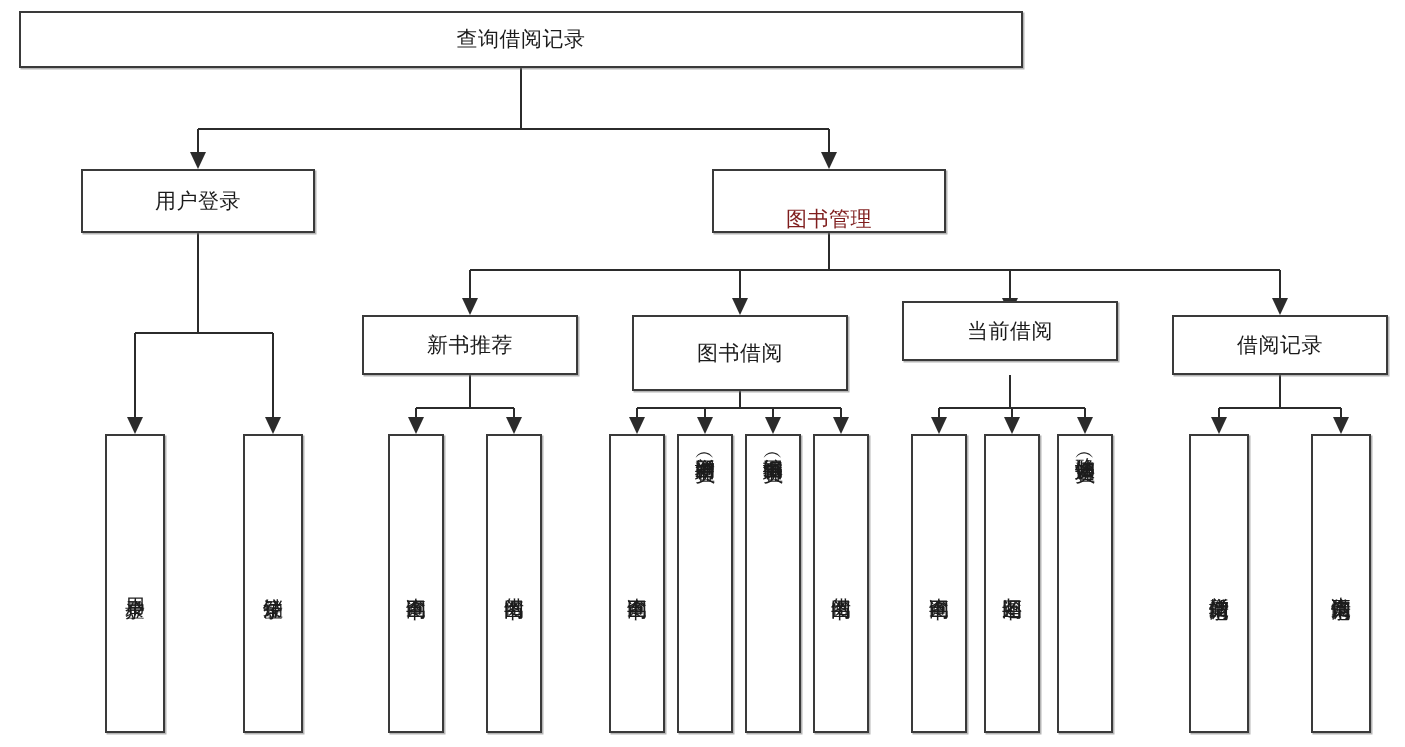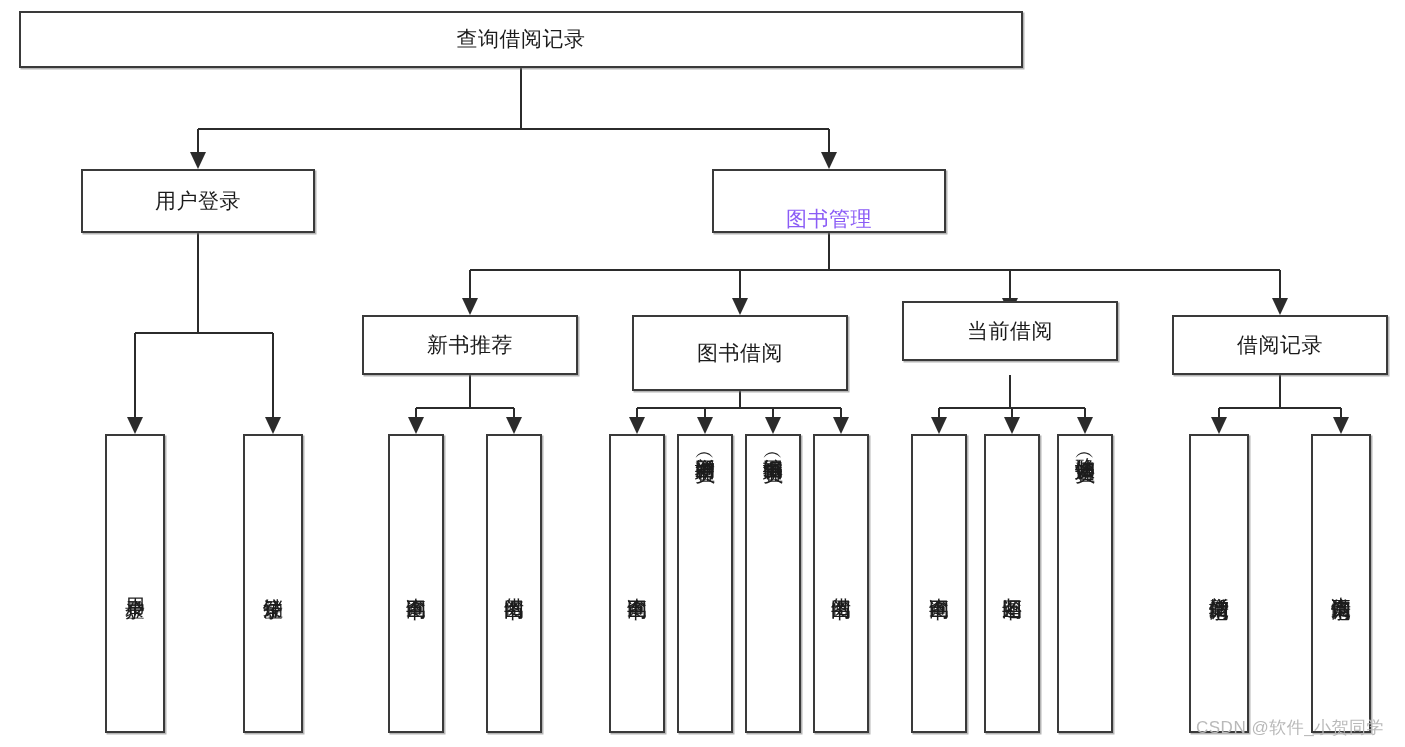--- a/index.html
+++ b/index.html
@@ -139,21 +139,21 @@
     </svg>
 
   <div id="boxes-layer">
       <div class="node-box horizontal" style="left: 19px; top: 11px; width: 1004px; height: 57px; border-color: rgb(58, 58, 58); background: rgb(255, 255, 255);">
         <span class="node-label" style="color: rgb(28, 28, 28);">查询借阅记录</span>
       </div>
       <div class="node-box horizontal" style="left: 81px; top: 169px; width: 234px; height: 64px; border-color: rgb(58, 58, 58); background: rgb(255, 255, 255);">
         <span class="node-label" style="color: rgb(28, 28, 28);">用户登录</span>
       </div>
       <div class="node-box horizontal" style="left: 712px; top: 169px; width: 234px; height: 64px; border-color: rgb(58, 58, 58); background: rgb(255, 255, 255);">
-        <span class="node-label" style="color: #8b5cf6; margin-top: 36px;">图书管理</span>
+        <span class="node-label" style="color: #7f1d1d; margin-top: 36px;">图书管理</span>
       </div>
       <div class="node-box horizontal" style="left: 362px; top: 315px; width: 216px; height: 60px; border-color: rgb(58, 58, 58); background: rgb(255, 255, 255);">
         <span class="node-label" style="color: rgb(28, 28, 28);">新书推荐</span>
       </div>
       <div class="node-box horizontal" style="left: 632px; top: 315px; width: 216px; height: 76px; border-color: rgb(58, 58, 58); background: rgb(255, 255, 255);">
         <span class="node-label" style="color: rgb(28, 28, 28);">图书借阅</span>
       </div>
       <div class="node-box horizontal" style="left: 902px; top: 301px; width: 216px; height: 60px; border-color: rgb(58, 58, 58); background: rgb(255, 255, 255);">
         <span class="node-label" style="color: rgb(28, 28, 28);">当前借阅</span>
       </div>
@@ -194,15 +194,14 @@
         <span class="node-label" style="color: rgb(28, 28, 28);">确认归还（管理员）</span>
       </div>
       <div class="node-box vertical centered" style="left: 1189px; top: 434px; width: 60px; height: 299px; border-color: rgb(58, 58, 58); background: rgb(255, 255, 255);">
         <span class="node-label" style="color: rgb(28, 28, 28);">新增借阅记录</span>
       </div>
       <div class="node-box vertical centered" style="left: 1311px; top: 434px; width: 60px; height: 299px; border-color: rgb(58, 58, 58); background: rgb(255, 255, 255);">
         <span class="node-label" style="color: rgb(28, 28, 28);">查询借阅记录</span>
       </div>
     </div>
 
-  <div class="watermark" style="left: 1196px; top: 716px; color: rgb(185, 185, 185);">CSDN @软件_小贺同学</div>
 
 </div>
 
 </body></html>

